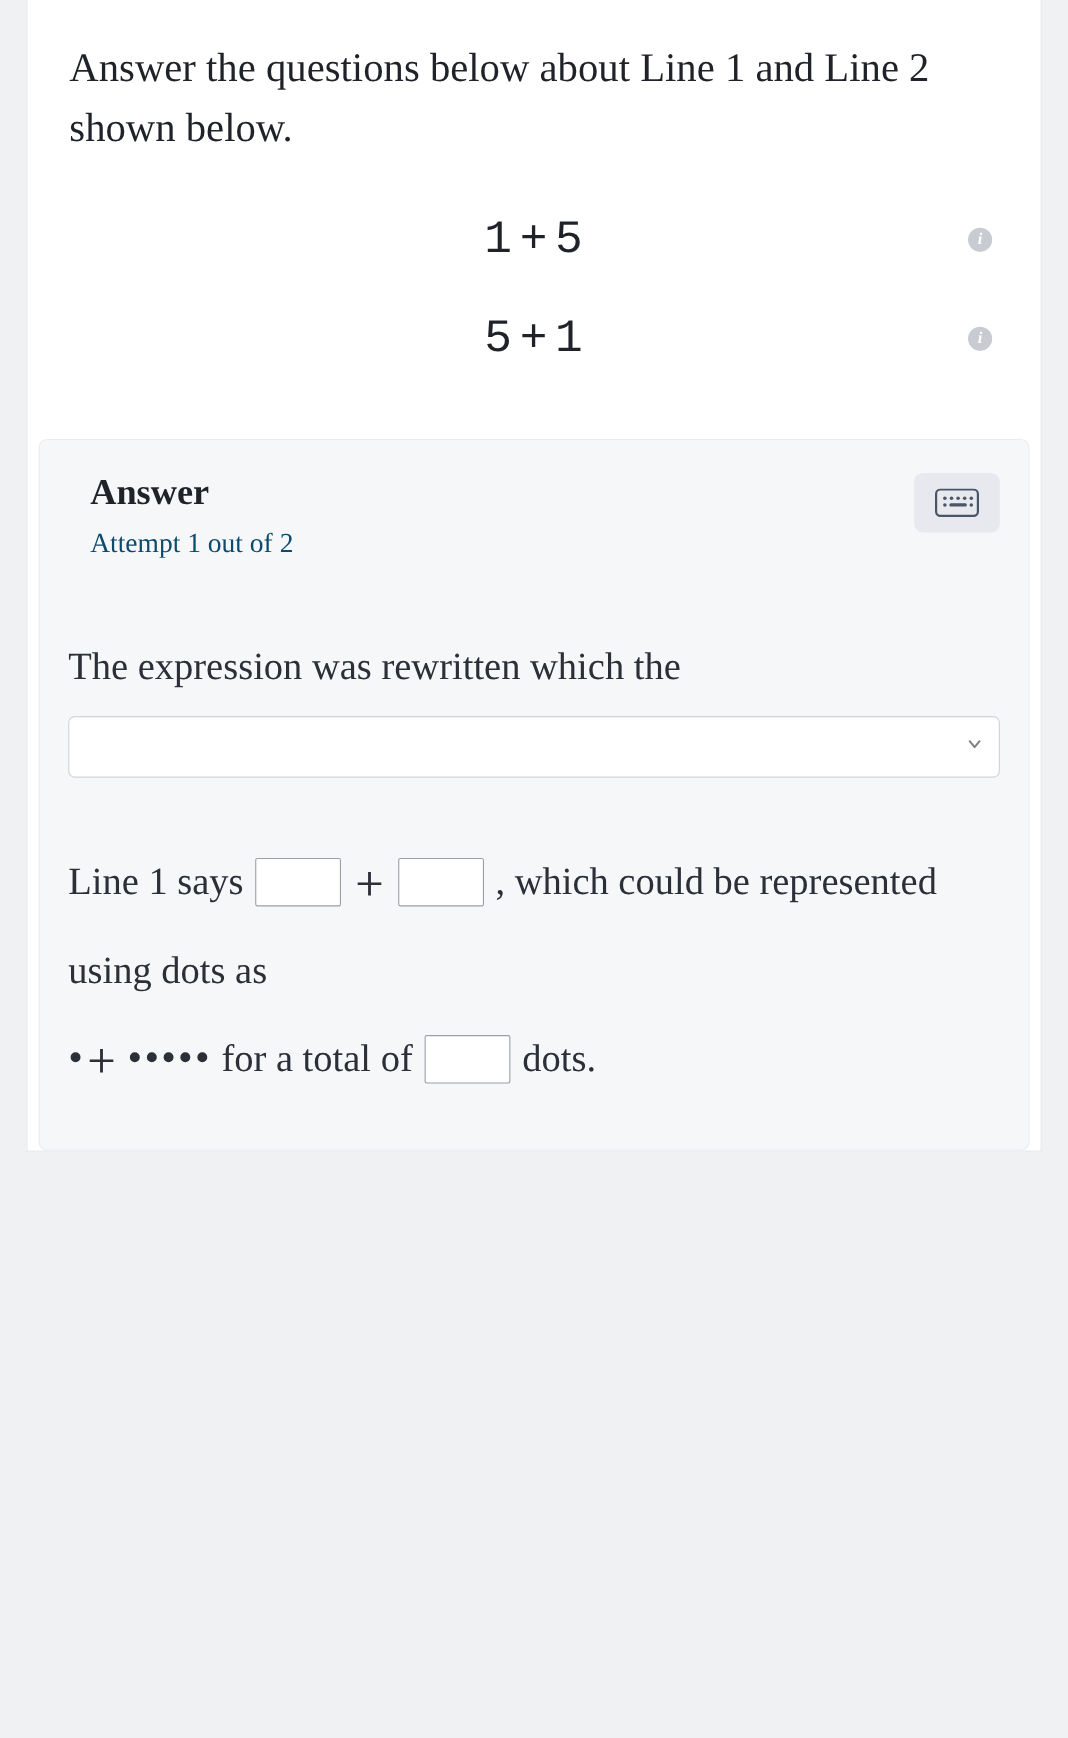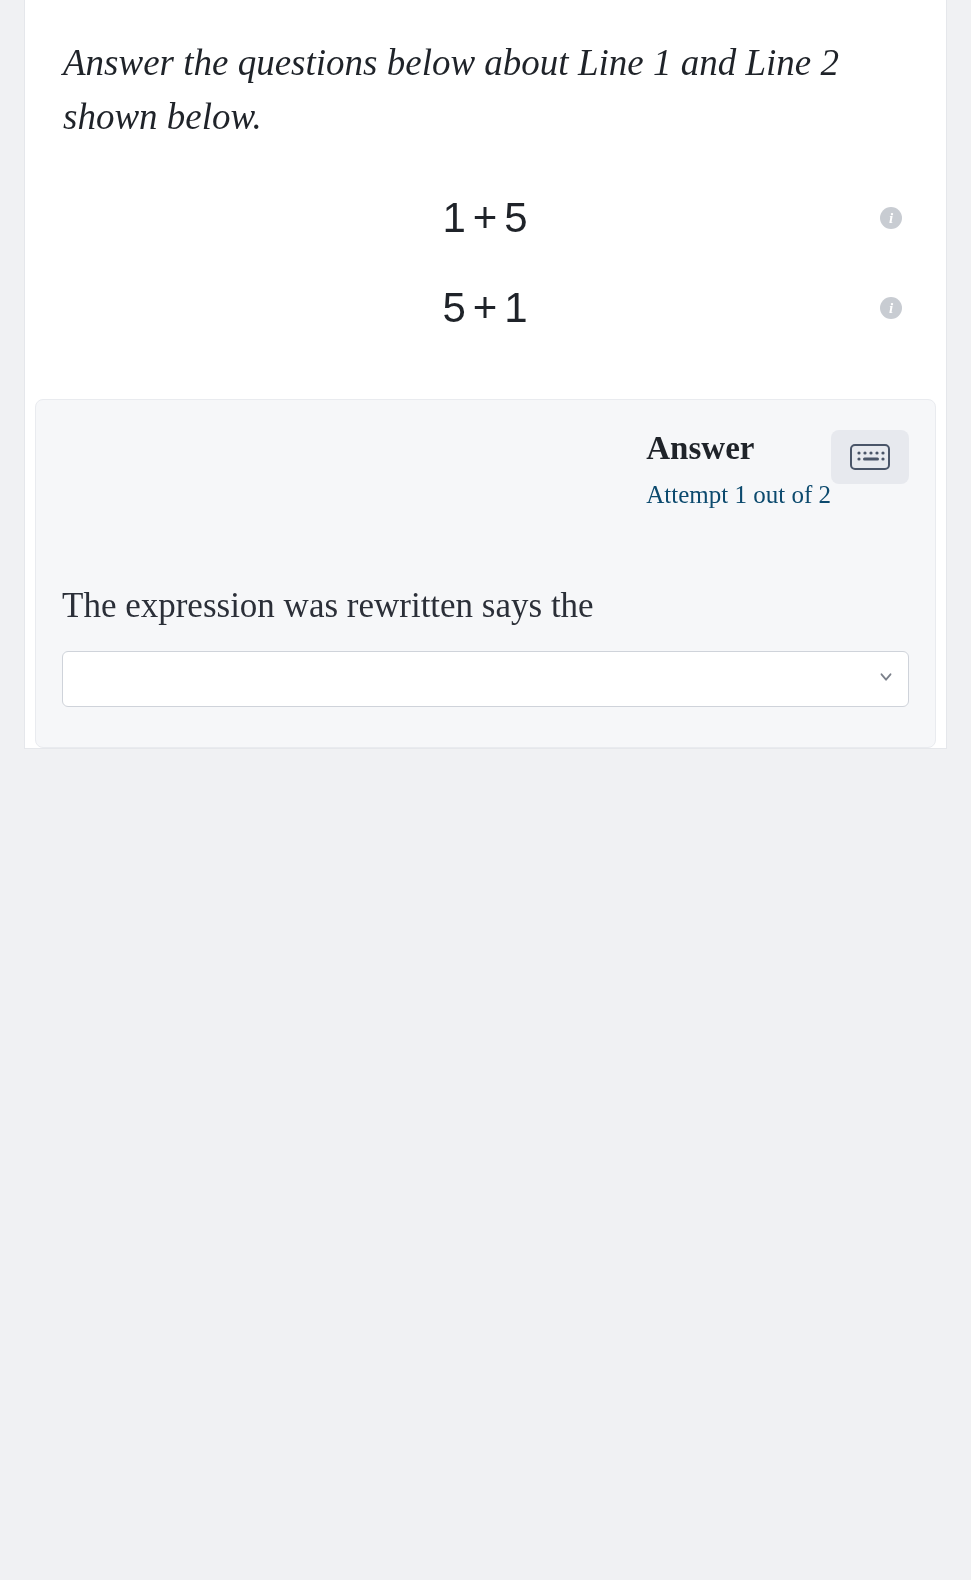--- a/index.html
+++ b/index.html
@@ -21,34 +21,33 @@
     border: 1px solid #e5e7eb;
     border-radius: 0;
     border-top: none;
     padding: 0;
   }
   .question-text {
     font-size: 37px;
     line-height: 1.45;
     padding: 36px 38px 20px 38px;
     color: #1f2329;
-    font-style: italic;
   }
   .expressions {
     padding: 10px 38px 40px 38px;
   }
   .expr-row {
     display: flex;
     align-items: center;
     justify-content: center;
     position: relative;
     height: 90px;
   }
   .expr-math {
-    font-family: Liberation Sans, sans-serif;
+    font-family: Liberation Mono, monospace;
     font-size: 42px;
     letter-spacing: 1px;
     color: #1f2329;
   }
   .expr-math .plus { padding: 0 6px; }
   .info-icon {
     position: absolute;
     right: 6px;
     top: 50%;
     transform: translateY(-50%);
@@ -69,21 +68,21 @@
   .answer-panel {
     margin: 6px 10px 0 10px;
     background: #f6f7f9;
     border: 1px solid #e9ebef;
     border-radius: 8px;
     padding: 30px 26px 40px 26px;
   }
   .answer-header {
     display: flex;
     align-items: flex-start;
-    justify-content: flex-end;
+    justify-content: space-between;
     margin-left: 20px;
   }
   .answer-title {
     font-weight: 700;
     font-size: 33px;
     color: #1f2329;
   }
   .attempt {
     font-size: 25px;
     color: #0c4a6e;
@@ -206,32 +205,46 @@
             <circle cx="27" cy="9" r="1.6" fill="#4a5568"></circle>
             <circle cx="33" cy="9" r="1.6" fill="#4a5568"></circle>
             <circle cx="9" cy="15" r="1.6" fill="#4a5568"></circle>
             <circle cx="33" cy="15" r="1.6" fill="#4a5568"></circle>
             <rect x="13" y="13.5" width="16" height="3" rx="1.5" fill="#4a5568"></rect>
           </svg>
         </div>
       </div>
 
       <div class="body-text">
-        <span>The expression was rewritten says the</span>
+        <span>The expression was rewritten which the</span>
       </div>
 
       <div class="select-wrap">
         <select class="answer-select" value="">
           <option></option>
         </select>
         <span class="select-caret">
           <svg width="18" height="18" viewBox="0 0 20 20">
               <path d="M5 7l5 6 5-6" fill="none" stroke="#7b808a" stroke-width="2" stroke-linecap="round" stroke-linejoin="round"></path>
             </svg>
         </span>
       </div>
 
+      <div class="fill-block">
+        <span>Line 1 says </span>
+        <span class="nowrap">
+          <input class="box" value="" style="">
+          <span class="mathop">+</span>
+          <input class="box" value="" style="">
+        </span><span>, which could be represented using dots as</span>
+        <br>
+        <span class="dots">•</span><span class="mathop">+</span>
+        <span class="dots">•••••</span>
+        <span> for a total of </span>
+        <input class="box" value="" style="">
+        <span> dots.</span>
+      </div>
 
 
     </div>
 
   </div>
 </div>
 
 </body></html>

